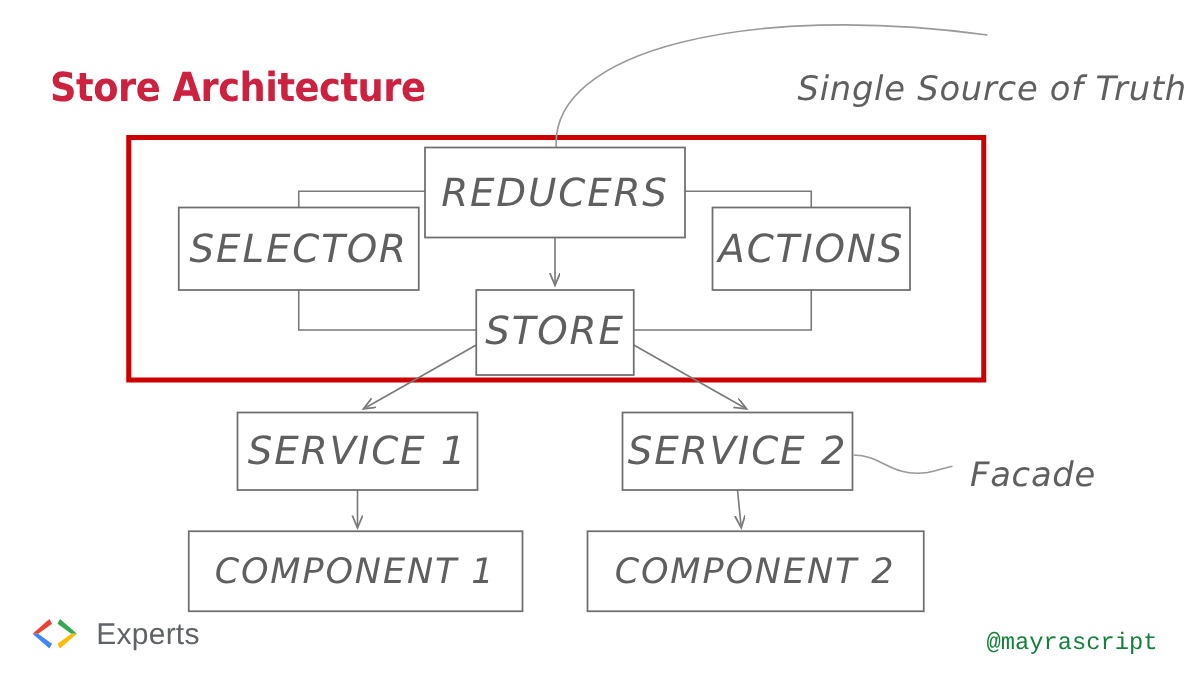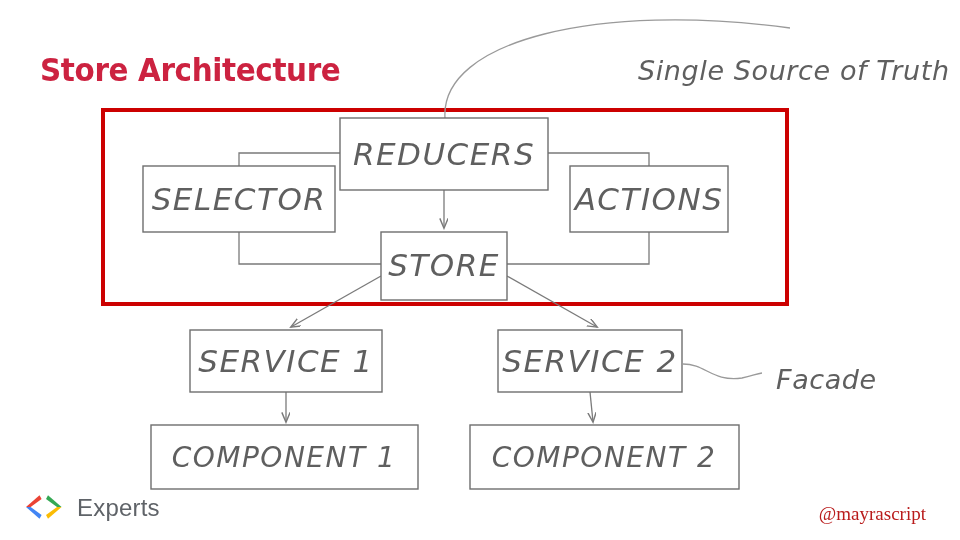--- a/index.html
+++ b/index.html
@@ -101,23 +101,23 @@
   #logo-text {
     font-family: "Liberation Sans", sans-serif;
     font-size: 24px;
     color: #5f6368;
     letter-spacing: 0.2px;
   }
   #handle {
     position: absolute;
     right: 22px;
     top: 503px;
-    font-family: Liberation Serif, serif;
+    font-family: Liberation Mono, monospace;
     font-size: 19px;
-    color: #b91c1c;
+    color: #15803d;
   }
 </style>
 </head>
 <body>
 
 <div id="slide">
 
   <div id="title" style="color: rgb(204, 34, 64);">Store Architecture</div>
 
   <div id="red-frame" style="border-color: rgb(204, 0, 0);"></div>

